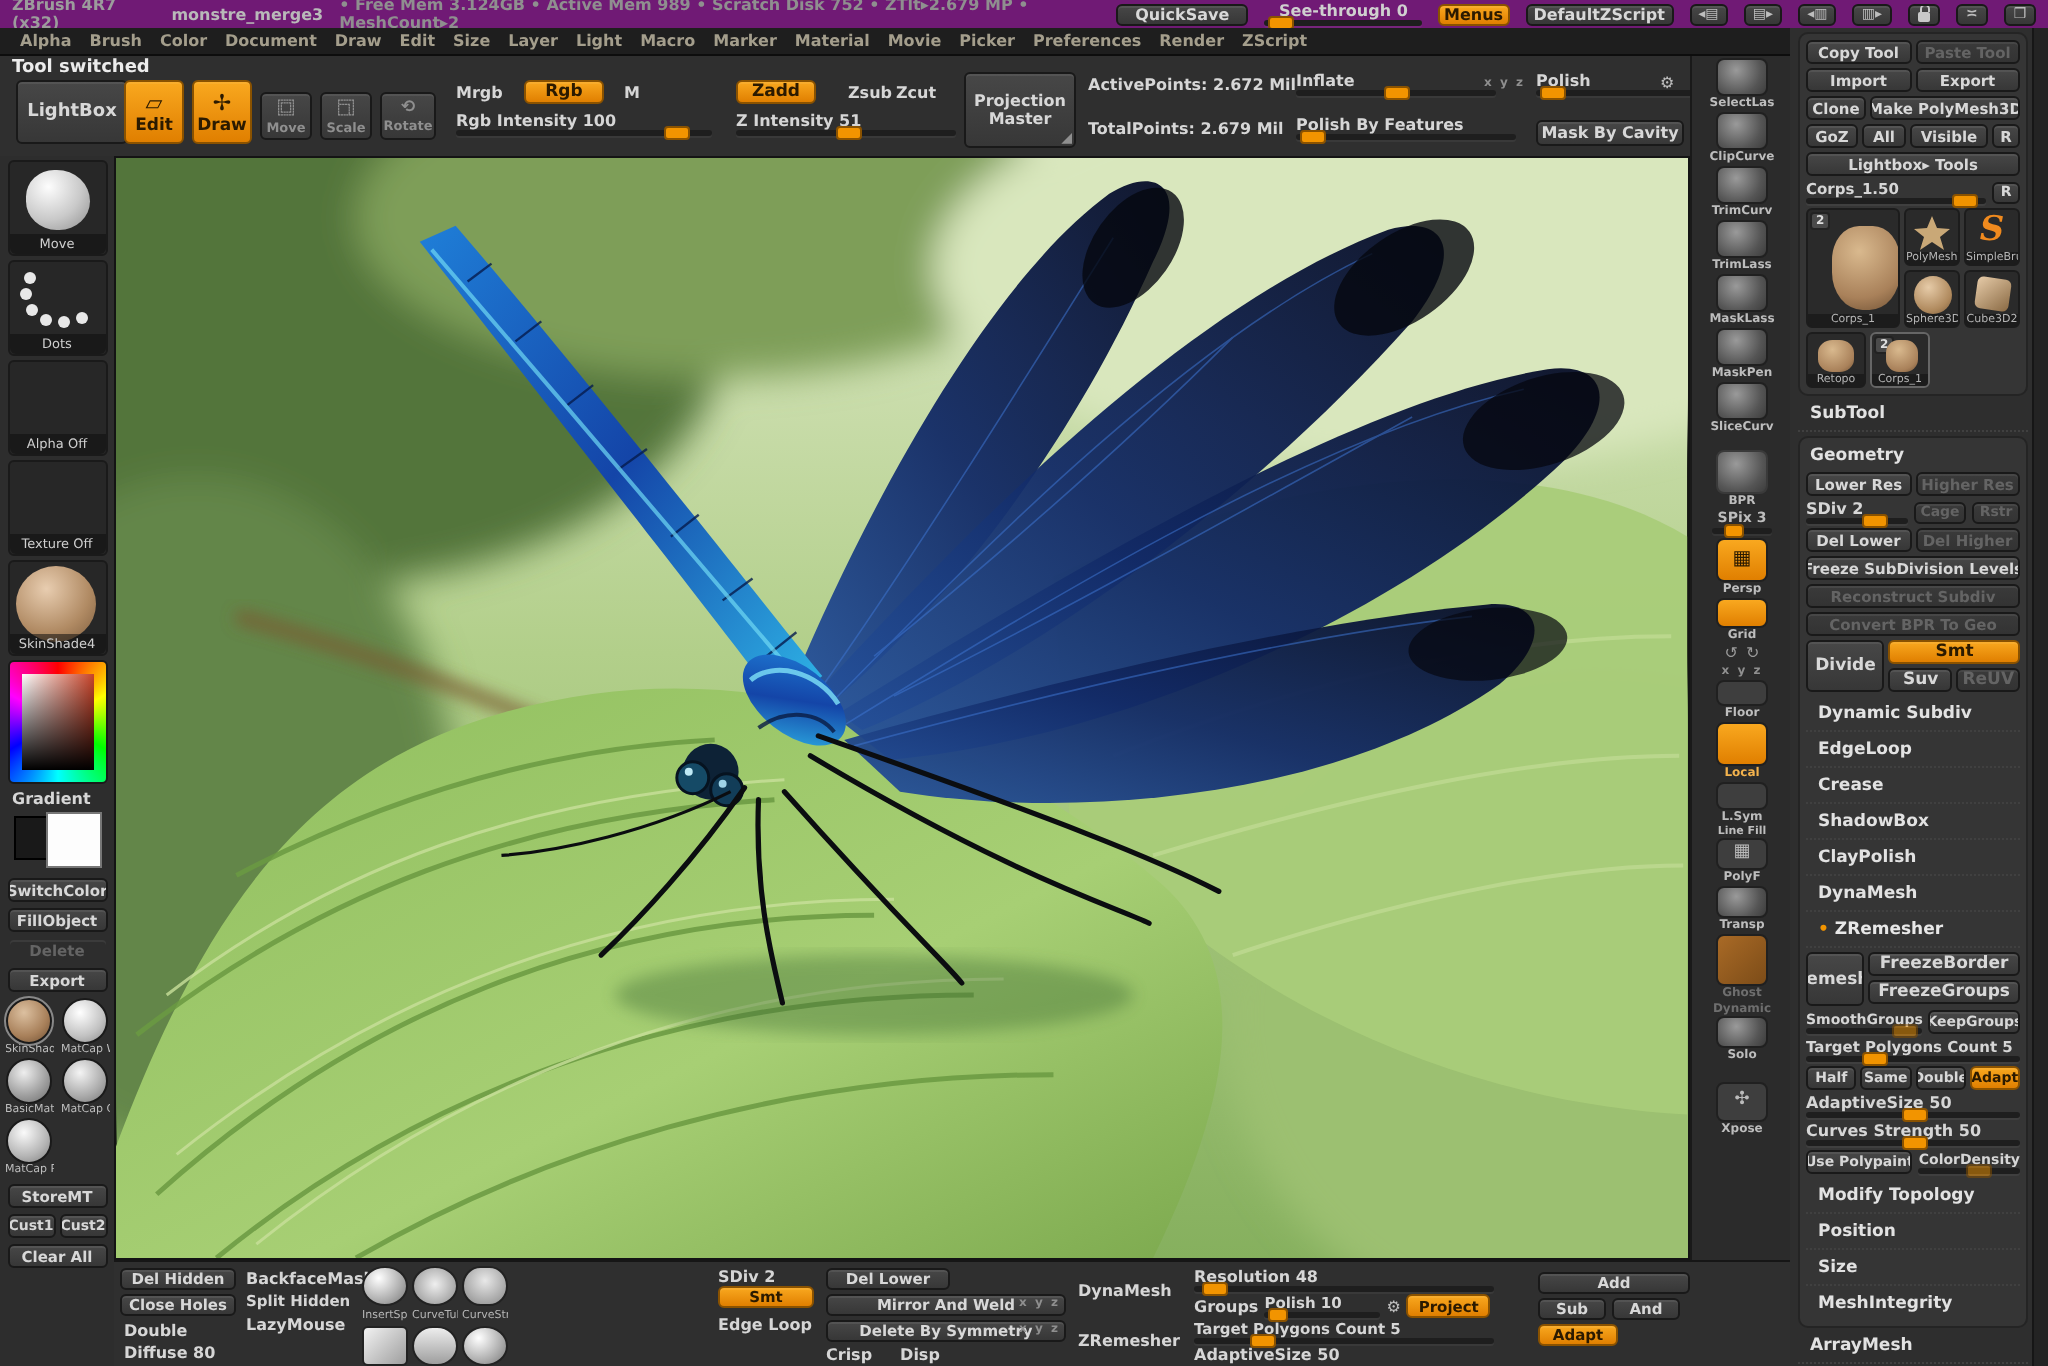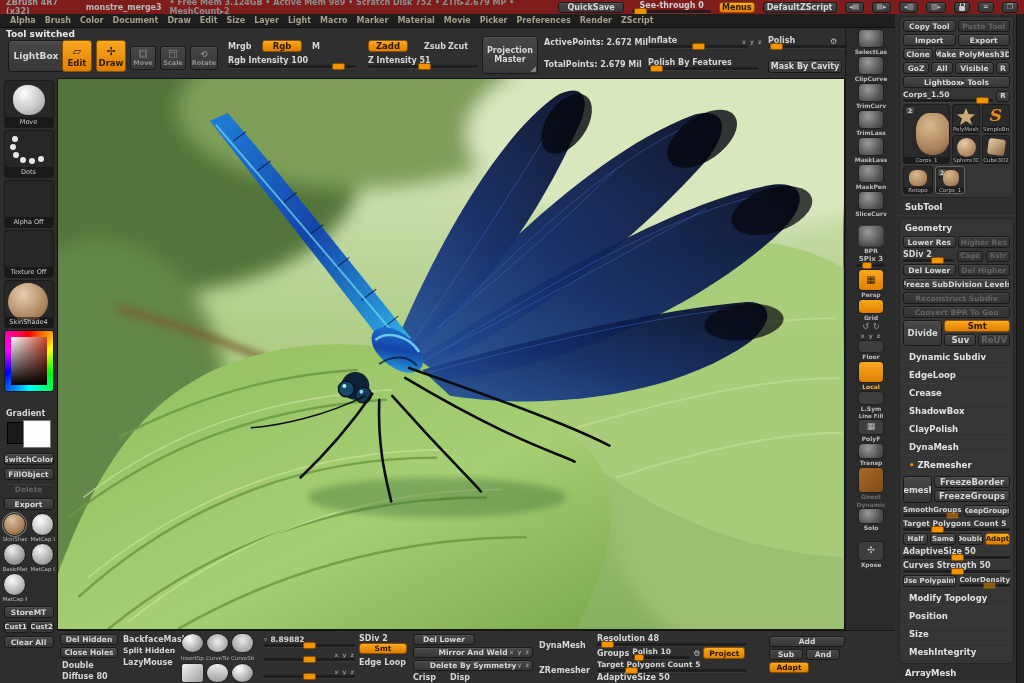--- a/index.html
+++ b/index.html
@@ -11,21 +11,21 @@
         color:#d8d8d8;font-size:8.5px;font-weight:bold;display:flex;align-items:center;justify-content:center;
         box-shadow:inset 0 1px rgba(255,255,255,.07);padding:0 4px;box-sizing:border-box;
         white-space:nowrap;overflow:hidden;cursor:default}
   .on{background:linear-gradient(#f9a81f,#e07f00);color:#2b1a00;border-color:#8a5200}
   .dis{color:#646464;background:linear-gradient(#3a3a3a,#333)}
   .track{height:3px;background:#1e1e1e;border-radius:2px;position:relative;box-shadow:0 1px rgba(255,255,255,.05)}
   .knob{position:absolute;top:-2px;width:13px;height:7px;background:#f29400;border-radius:2px;border:1px solid #8a5200;box-sizing:border-box}
   .slbl{font-size:8px;font-weight:bold;color:#d6d6d6;white-space:nowrap}
   .tinyxyz{font-size:6px;color:#8f8f8f;font-weight:bold;letter-spacing:1px}
   
-  .titlebar{left:0;top:0;width:1024px;height:14px;background:#7f1d1d;display:flex;align-items:center;
+  .titlebar{left:0;top:0;width:1024px;height:14px;background:#701a75;display:flex;align-items:center;
             gap:8px;font-size:8px;font-weight:bold;color:#9c9c9c;padding:0 6px;box-sizing:border-box}
   .menubar{left:0;top:14px;width:1008px;height:14px;background:#1e1e1e;border-bottom:1px solid #0d0d0d;
            display:flex;align-items:center;gap:9px;padding:0 10px;box-sizing:border-box;
            font-size:8px;font-weight:bold;color:#a49e8c}
   .statusline{left:6px;top:29px;font-size:9px;font-weight:bold;color:#ececec}
   .tb-btn{height:11px;font-size:8px}
   .minibtn{height:11px;min-width:16px;font-size:7px;color:#bdbdbd}
   .lockicon{width:7px;height:5px;background:#c9c9c9;border-radius:1px;position:relative;margin-top:3px}
   .lockicon:before{content:"";position:absolute;left:1px;top:-4px;width:5px;height:4px;border:1.2px solid #c9c9c9;
                    border-bottom:none;border-radius:3px 3px 0 0;box-sizing:border-box}
@@ -244,21 +244,21 @@
   </div>
   <div class="ltile">
     <div style="position:absolute;left:3px;top:2px;width:40px;height:38px;border-radius:50%;
          background:radial-gradient(circle at 38% 30%,#e8cdb0,#b08a63 60%,#7d5c3d)"></div>
     <div class="cap">SkinShade4</div>
   </div>
   <div class="ltile" style="height:60px;background:conic-gradient(#f00,#ff0,#0f0,#0ff,#00f,#f0f,#f00)">
     <div style="position:absolute;inset:6px;background:
        linear-gradient(to bottom,rgba(0,0,0,0),#000),linear-gradient(to right,#fff,#c8442a)"></div>
   </div>
-  <div class="slbl" style="margin-top:17px;align-self:flex-start;padding-left:6px">Gradient</div>
+  <div class="slbl" style="margin-top:3px;align-self:flex-start;padding-left:6px">Gradient</div>
   <div style="width:48px;height:30px;position:relative;margin-top:2px;flex:none">
     <div style="position:absolute;left:2px;top:2px;width:20px;height:20px;background:#191919;border:1px solid #000"></div>
     <div style="position:absolute;left:18px;top:0;width:26px;height:26px;background:#fdfdfd;border:1px solid #777"></div>
   </div>
   <div class="zbtn lbtn">SwitchColor</div>
   <div class="zbtn lbtn">FillObject</div>
   <div class="zbtn lbtn dis" style="background:none;border-color:transparent">Delete</div>
   <div class="zbtn lbtn">Export</div>
   <div class="mcwrap">
     <div class="matcap">
@@ -707,40 +707,20 @@
     <div class="bthumb" style="background:radial-gradient(circle at 50% 45%,#efefef,#8d8d8d)"></div>
     <div class="bthumb" style="border-radius:50%/62%;background:radial-gradient(circle at 50% 35%,#e8e8e8,#8a8a8a)"></div>
     <div class="blabel">InsertSph</div>
     <div class="blabel">CurveTub</div>
     <div class="blabel">CurveStr</div>
     <div class="bthumb cube"></div>
     <div class="bthumb cyl"></div>
     <div class="bthumb"></div>
   </div>
 
-  <div class="abs" style="left:206px;top:4px;width:92px">
-    <div style="margin-bottom:4px">
-      <div class="slbl" style="font-size:7.5px">◦ <span>8.89882</span></div>
-      <div class="track">
-          <div class="knob" style="left:40px"></div>
-        </div>
-    </div>
-    <div style="margin-bottom:7px">
-      <div class="tinyxyz" style="text-align:right">x y z</div>
-      <div class="track">
-          <div class="knob" style="left:40px"></div>
-        </div>
-    </div>
-    <div>
-      <div class="tinyxyz" style="text-align:right">x y z</div>
-      <div class="track">
-          <div class="knob" style="left:40px"></div>
-        </div>
-    </div>
-  </div>
 
   <div class="abs bcol" style="left:302px;top:3px;width:48px">
     <div class="slbl">SDiv 2</div>
     <div class="zbtn on">Smt</div>
     <div class="slbl" style="margin-top:4px">Edge Loop</div>
   </div>
 
   <div class="abs bcol" style="left:356px;top:3px;width:120px">
     <div class="zbtn" style="width:62px">Del Lower</div>
     <div class="zbtn" style="position:relative">

